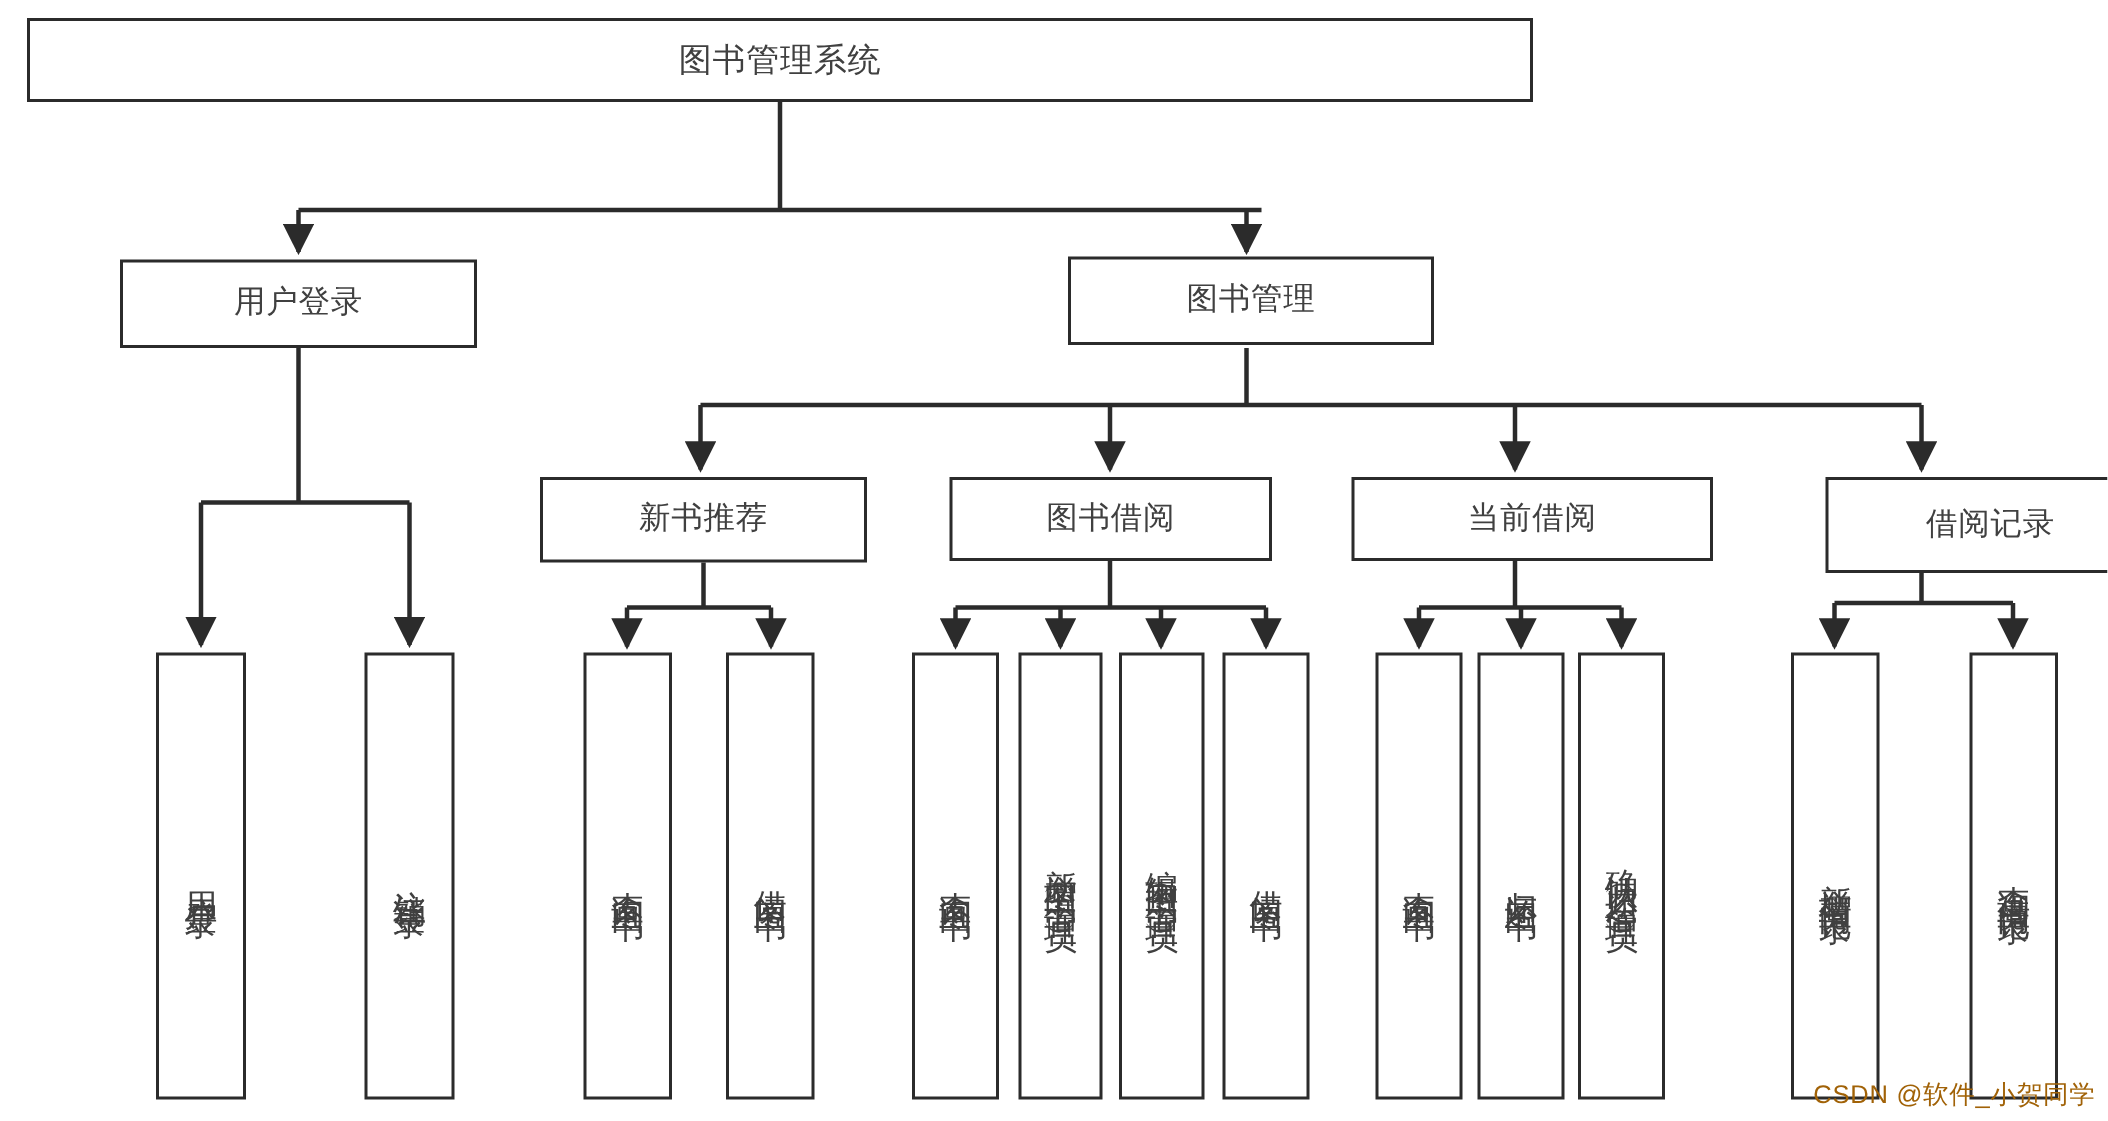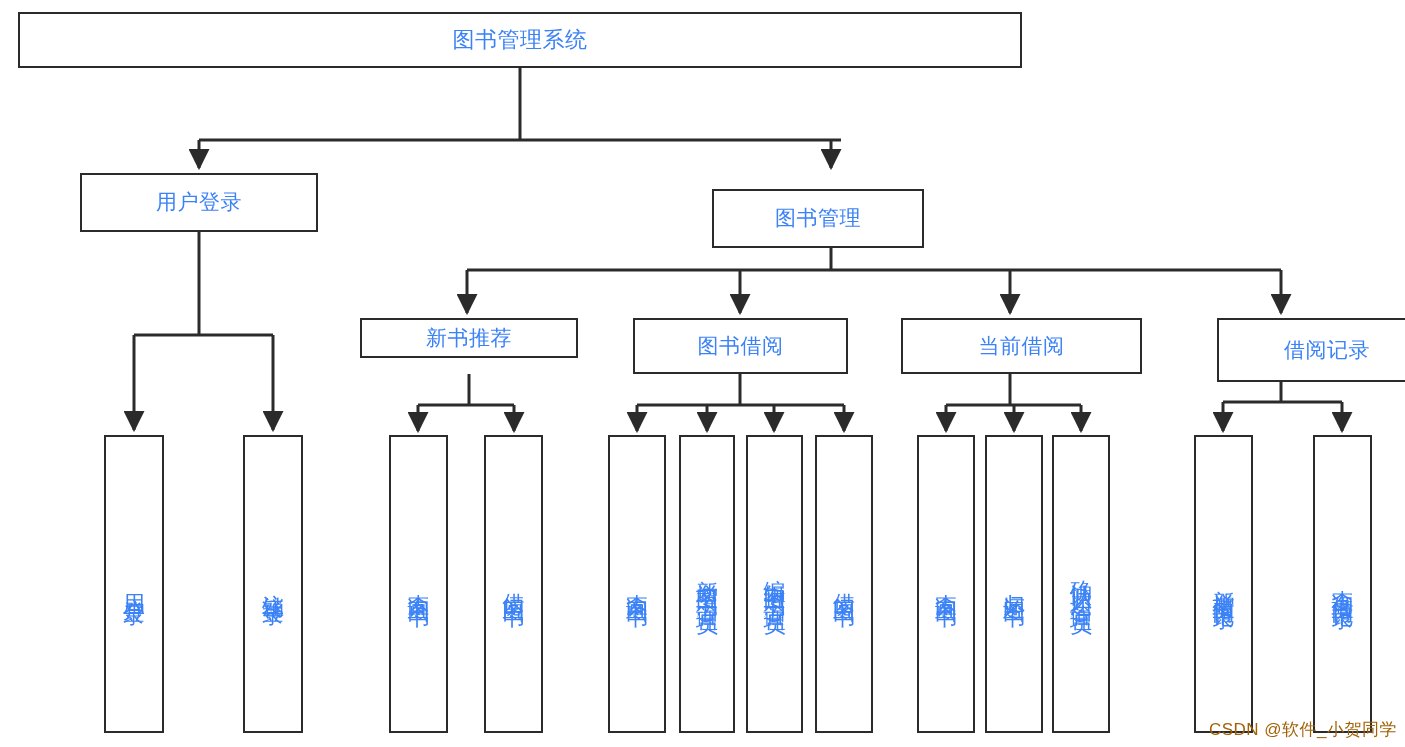--- a/index.html
+++ b/index.html
@@ -30,21 +30,21 @@
     position: absolute;
     box-sizing: border-box;
     background: #ffffff;
     border: 2px solid #2b2b2b;
     display: flex;
     align-items: center;
     justify-content: center;
     z-index: 2;
   }
   .node .lbl {
-    color: #3b82f6;
+    color: #404040;
     line-height: 1.06;
     text-align: right;
     white-space: nowrap;
   }
   
   .node.horiz .lbl {
     font-size: 21px;
     letter-spacing: 0.5px;
   }
   .node.root .lbl {
@@ -132,25 +132,25 @@
     </g>
   </svg>
 
   <div class="node horiz root" style="left:18px; top:12px; width:1004px; height:56px;">
     <span class="lbl">图书管理系统</span>
   </div>
 
   <div class="node horiz" style="left:80px; top:173px; width:238px; height:59px;">
     <span class="lbl">用户登录</span>
   </div>
-  <div class="node horiz" style="left:712px; top:189px; width:212px; height:59px;">
+  <div class="node horiz" style="left:712px; top:171px; width:244px; height:59px;">
     <span class="lbl">图书管理</span>
   </div>
 
-  <div class="node horiz" style="left:360px; top:318px; width:218px; height:40px;">
+  <div class="node horiz" style="left:360px; top:318px; width:218px; height:57px;">
     <span class="lbl">新书推荐</span>
   </div>
   <div class="node horiz" style="left:633px; top:318px; width:215px; height:56px;">
     <span class="lbl">图书借阅</span>
   </div>
   <div class="node horiz" style="left:901px; top:318px; width:241px; height:56px;">
     <span class="lbl">当前借阅</span>
   </div>
   <div class="node horiz" style="left:1217px; top:318px; width:220px; height:64px;">
     <span class="lbl">借阅记录</span>

